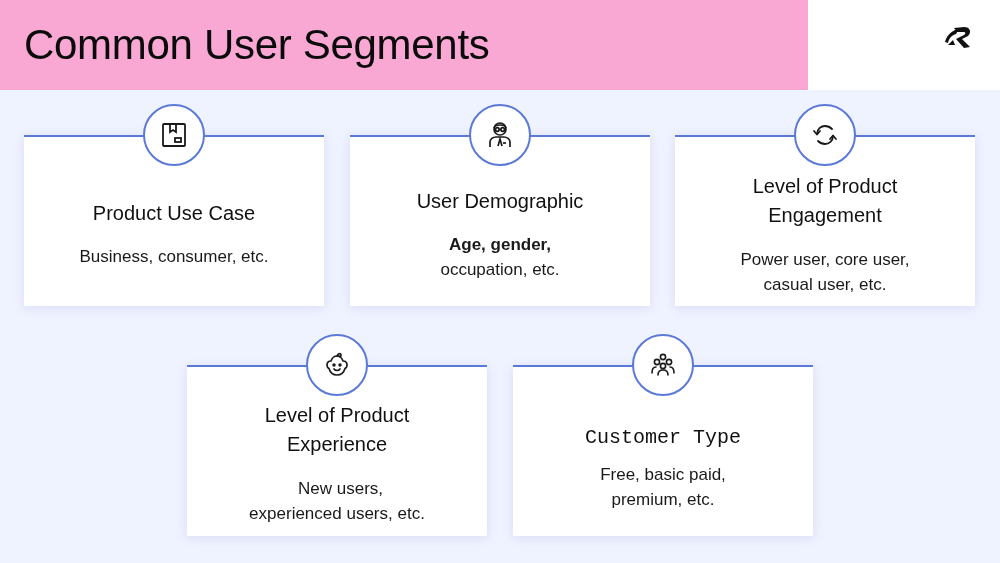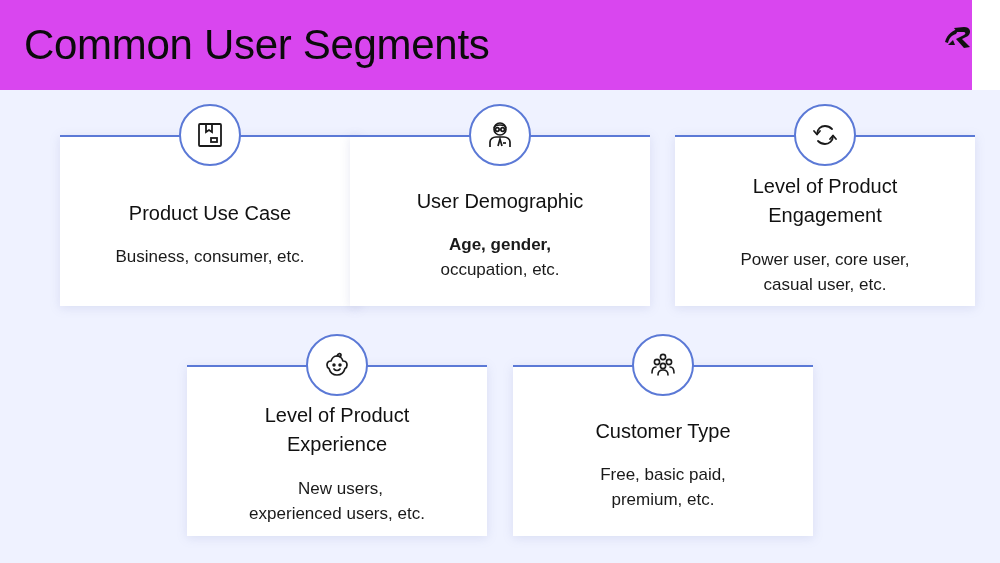--- a/index.html
+++ b/index.html
@@ -3,22 +3,22 @@
   <meta charset="utf-8">
   <style>
     * { box-sizing: border-box; margin: 0; padding: 0; }
     html, body {
       width: 1000px; height: 563px; overflow: hidden;
       background: #ffffff;
       font-family: "Liberation Sans", "DejaVu Sans", sans-serif;
       color: #111111;
     }
     .header {
-      position: absolute; left: 0; top: 0; width: 972px; height: 90px;
-      background: #d946ef;
+      position: absolute; left: 0; top: 0; width: 808px; height: 90px;
+      background: #f9a8d4;
     }
     .title {
       position: absolute; left: 24px; top: 20px;
       font-size: 42px; font-weight: 400; letter-spacing: -0.3px;
       color: #0b0b0b; line-height: 50px;
     }
     .logo {
       position: absolute; left: 942px; top: 24px; width: 32px; height: 26px;
     }
     .panel {
@@ -55,21 +55,21 @@
   <div class="title">Common User Segments</div>
   <svg class="logo" viewBox="0 0 32 26">
     <path d="M3 18 C5 10 11 6 17 5 L14 10 C10 11 7 14 6 19 Z" fill="#111"></path>
     <path d="M12 4 L22 3 C28 3 30 8 26 12 L20 15 L28 23 L22 24 L14 15 L22 11 C24 10 24 8 21 8 L15 8 Z" fill="#111"></path>
     <path d="M6 21 L11 16 L13 21 Z" fill="#111"></path>
   </svg>
 </div>
 
 <div class="panel"></div>
 
-<div class="card" style="left:24px; top:135px;margin-left:36px;">
+<div class="card" style="left:24px; top:135px;">
   <div class="icon-circle">
     <svg viewBox="0 0 32 32" fill="none" stroke="#1a1a1a" stroke-width="1.8">
       <rect x="5" y="5" width="22" height="22" rx="1"></rect>
       <path d="M12 5 V13 L15 11 L18 13 V5"></path>
       <rect x="17" y="19" width="6" height="4"></rect>
     </svg>
   </div>
   <div class="card-title" style="top:62px;">Product Use Case</div>
   <div class="card-desc" style="top:107px;">Business, consumer, etc.</div>
 </div>
@@ -128,16 +128,16 @@
     <svg viewBox="0 0 32 32" fill="none" stroke="#1a1a1a" stroke-width="1.6" stroke-linecap="round">
       <circle cx="16" cy="8" r="2.6"></circle>
       <circle cx="10" cy="13" r="2.6"></circle>
       <circle cx="22" cy="13" r="2.6"></circle>
       <circle cx="16" cy="17" r="2.6"></circle>
       <path d="M5 24 C5 20 7 18 9 18"></path>
       <path d="M27 24 C27 20 25 18 23 18"></path>
       <path d="M11 26 C11 22.5 13 21 16 21 C19 21 21 22.5 21 26"></path>
     </svg>
   </div>
-  <div class="card-title" style="top:50px;">Customer Type</div>
+  <div class="card-title" style="top:56px;font-family:Liberation Mono, monospace;">Customer Type</div>
   <div class="card-desc" style="top:95px;">Free, basic paid,</div>
   <div class="card-desc" style="top:120px;">premium, etc.</div>
 </div>
 
 </body></html>

